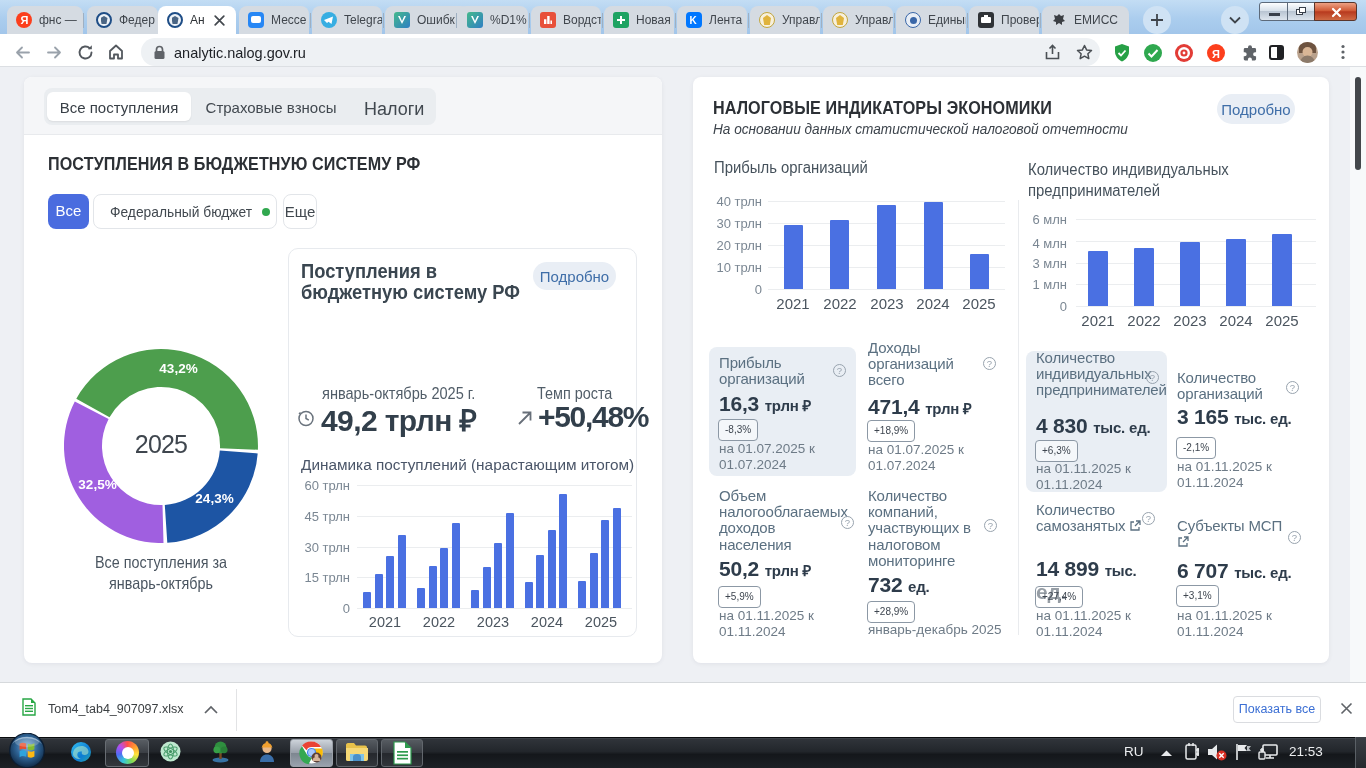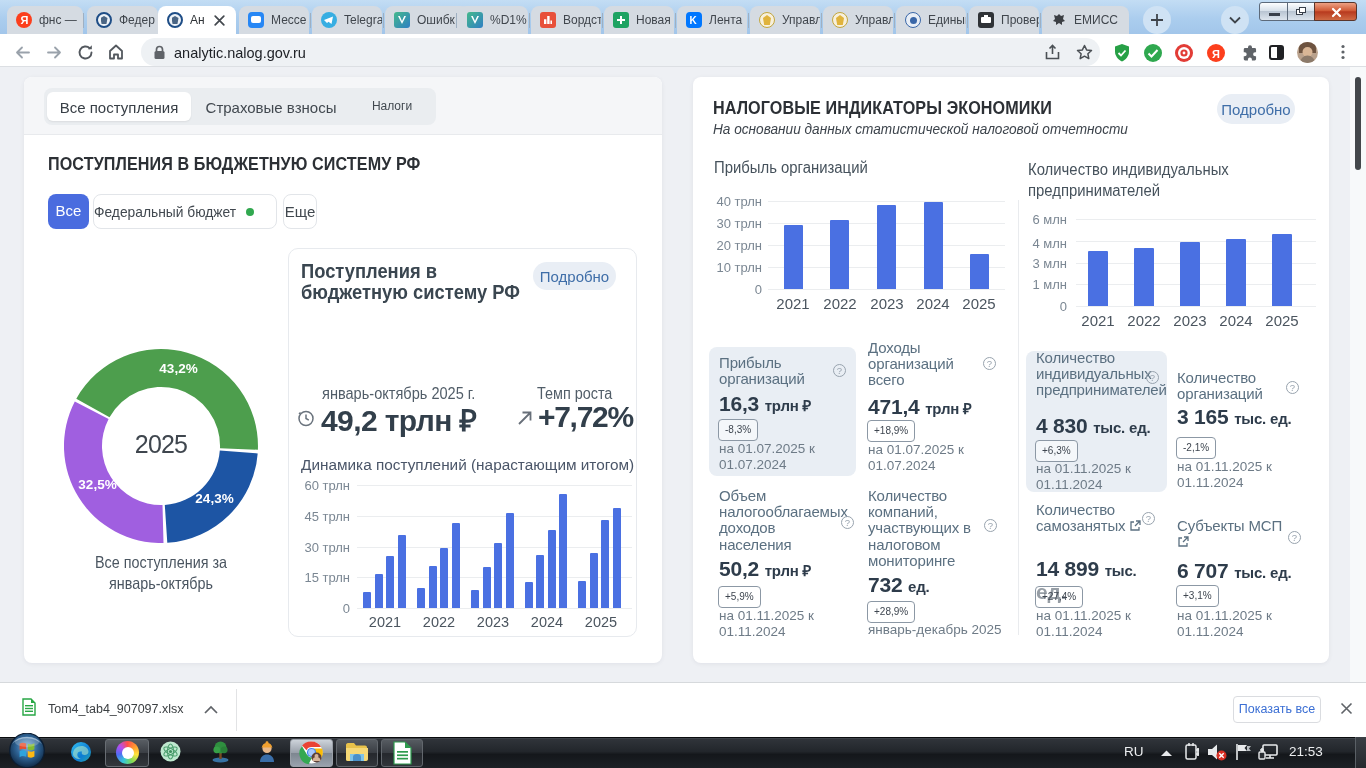--- a/index.html
+++ b/index.html
@@ -234,24 +234,24 @@
 <div class="a" style="left:0;top:67px;width:1366px;height:615px;background:#eef0f4"></div>
 <div class="a" style="left:1350px;top:67px;width:16px;height:615px;background:#f7f9fa"></div>
 <div class="a" style="left:1355px;top:77px;width:6px;height:93px;border-radius:3px;background:#43474b"></div>
 
 <div class="a" style="left:24px;top:77px;width:638px;height:586px;background:#fff;border-radius:8px;box-shadow:0 1px 4px rgba(60,70,90,.08)"></div>
 <div class="a" style="left:24px;top:77px;width:638px;height:58px;background:#f5f6f8;border-radius:8px 8px 0 0;border-bottom:1px solid #e8eaed"></div>
 <div class="a" style="left:44px;top:88px;width:392px;height:37px;background:#eaedf0;border-radius:8px"></div>
 <div class="a" style="left:47px;top:92px;width:144px;height:29px;background:#fff;border-radius:6px;box-shadow:0 1px 2px rgba(0,0,0,.07)"></div>
 <div class="a" style="left:47px;top:99px;width:144px;text-align:center;font-size:15px;color:#383f46">Все поступления</div>
 <div class="a" style="left:205px;top:99px;width:132px;text-align:center;font-size:15px;color:#41484f">Страховые взносы</div>
-<div class="a" style="left:364px;top:99px;width:56px;text-align:center;font-size:12px;color:#41484f">Налоги</div>
+<div class="a" style="left:364px;top:99px;width:56px;text-align:center;font-size:18px;color:#41484f">Налоги</div>
 <div class="a" style="left:48px;top:153px;font-size:19px;font-weight:bold;color:#2c3035;letter-spacing:.1px;transform:scaleX(.85);transform-origin:left top">ПОСТУПЛЕНИЯ В БЮДЖЕТНУЮ СИСТЕМУ РФ</div>
 <div class="a" style="left:48px;top:194px;width:41px;height:35px;background:#4a6cdf;border-radius:8px;color:#fff;font-size:15px;text-align:center;line-height:34px">Все</div>
-<div class="a" style="left:93px;top:194px;width:184px;height:35px;background:#fff;border:1px solid #e2e5e9;border-radius:8px;font-size:15px;color:#41484f;display:flex;align-items:center;padding-left:0;white-space:nowrap">
+<div class="a" style="left:93px;top:194px;width:184px;height:35px;background:#fff;border:1px solid #e2e5e9;border-radius:8px;font-size:15px;color:#41484f;display:flex;align-items:center;padding-left:16px;white-space:nowrap">
     <span style="transform:scaleX(.92);transform-origin:left center;display:inline-block">Федеральный бюджет</span>
     <span style="width:8px;height:8px;border-radius:50%;background:#31a84f;margin-left:-2px;flex:0 0 8px"></span>
   </div>
 <div class="a" style="left:283px;top:194px;width:34px;height:35px;background:#fff;border:1px solid #e2e5e9;border-radius:8px;font-size:15px;color:#41484f;line-height:33px;text-align:center">Еще</div>
 
 <svg class="a" style="left:64px;top:349px" width="194" height="194" viewBox="0 0 194 194">
 <path d="M12.3 49.7A97 97 0 0 1 193.9 100.7L156.0 99.3A59 59 0 0 0 45.5 68.2Z" fill="#4d9e4d"></path>
 <path d="M193.7 104.4A97 97 0 0 1 103.3 193.8L100.8 155.9A59 59 0 0 0 155.8 101.5Z" fill="#1d55a4"></path>
 <path d="M99.5 194.0A97 97 0 0 1 10.8 52.5L44.6 69.9A59 59 0 0 0 98.5 156.0Z" fill="#a05fe0"></path>
 <text x="114.5" y="23.5" font-size="13.5" font-weight="bold" fill="#fff" text-anchor="middle">43,2%</text>
@@ -268,21 +268,21 @@
 <svg class="a" style="left:297px;top:409px" width="18" height="18" viewBox="0 0 18 18">
     <circle cx="9" cy="9.5" r="7" stroke="#6a737d" stroke-width="1.5" fill="none"></circle>
     <path d="M9 5.5V9.5l2.8 1.7" stroke="#6a737d" stroke-width="1.5" fill="none"></path>
     <path d="M3.5 3.5L2 5" stroke="#6a737d" stroke-width="1.5"></path>
   </svg>
 <div class="a" style="left:321px;top:399px;font-size:30px;font-weight:bold;color:#323f4b;letter-spacing:-.6px">49,2 трлн ₽</div>
 <div class="a" style="left:537px;top:385px;font-size:16px;color:#515d68;transform:scaleX(.9);transform-origin:left top">Темп роста</div>
 <svg class="a" style="left:516px;top:409px" width="18" height="18" viewBox="0 0 18 18">
     <path d="M3 15L14 4M6.5 3.5H14.5V11.5" stroke="#676f79" stroke-width="1.8" fill="none"></path>
   </svg>
-<div class="a" style="left:538px;top:400px;font-size:30px;font-weight:bold;color:#323f4b;letter-spacing:-1.3px">+7,72%</div>
+<div class="a" style="left:538px;top:400px;font-size:30px;font-weight:bold;color:#323f4b;letter-spacing:-1.3px">+50,48%</div>
 <div class="a" style="left:301px;top:456px;font-size:15.5px;color:#4a5568;transform:scaleX(.99);transform-origin:left top">Динамика поступлений (нарастающим итогом)</div>
 
 <div class="grid" style="left:357px;top:485px;width:275px"></div>
 <div class="ylab" style="left:280px;top:478px;width:70px">60 трлн</div>
 <div class="grid" style="left:357px;top:516px;width:275px"></div>
 <div class="ylab" style="left:280px;top:509px;width:70px">45 трлн</div>
 <div class="grid" style="left:357px;top:547px;width:275px"></div>
 <div class="ylab" style="left:280px;top:540px;width:70px">30 трлн</div>
 <div class="grid" style="left:357px;top:577px;width:275px"></div>
 <div class="ylab" style="left:280px;top:570px;width:70px">15 трлн</div>

